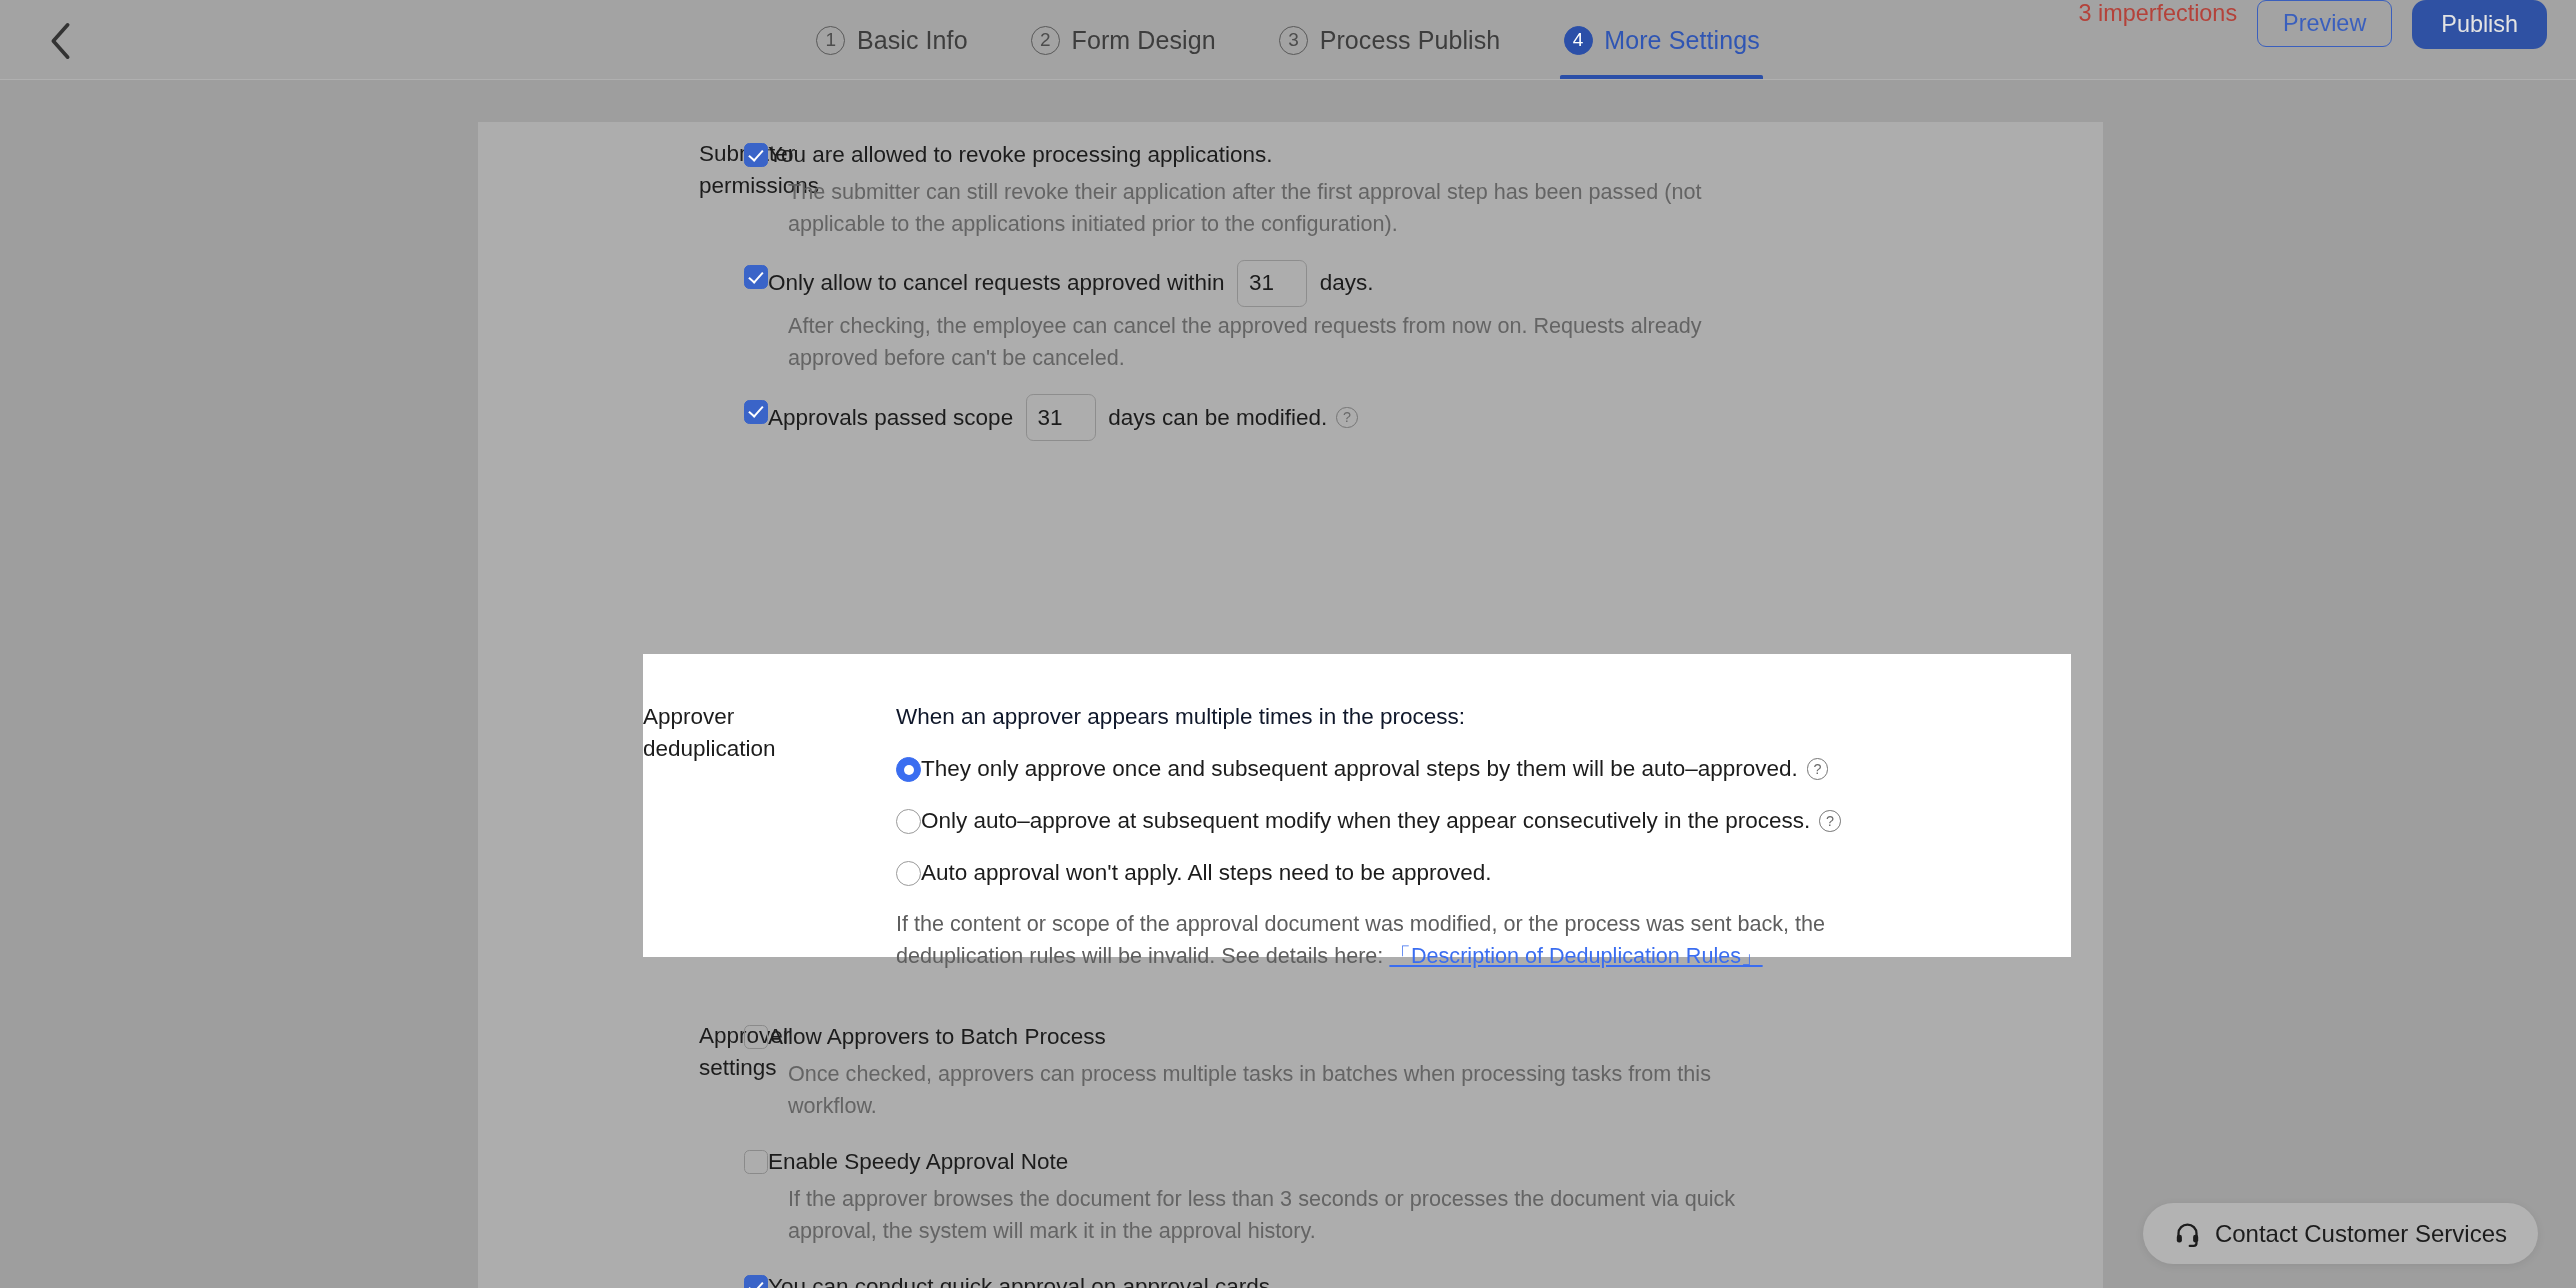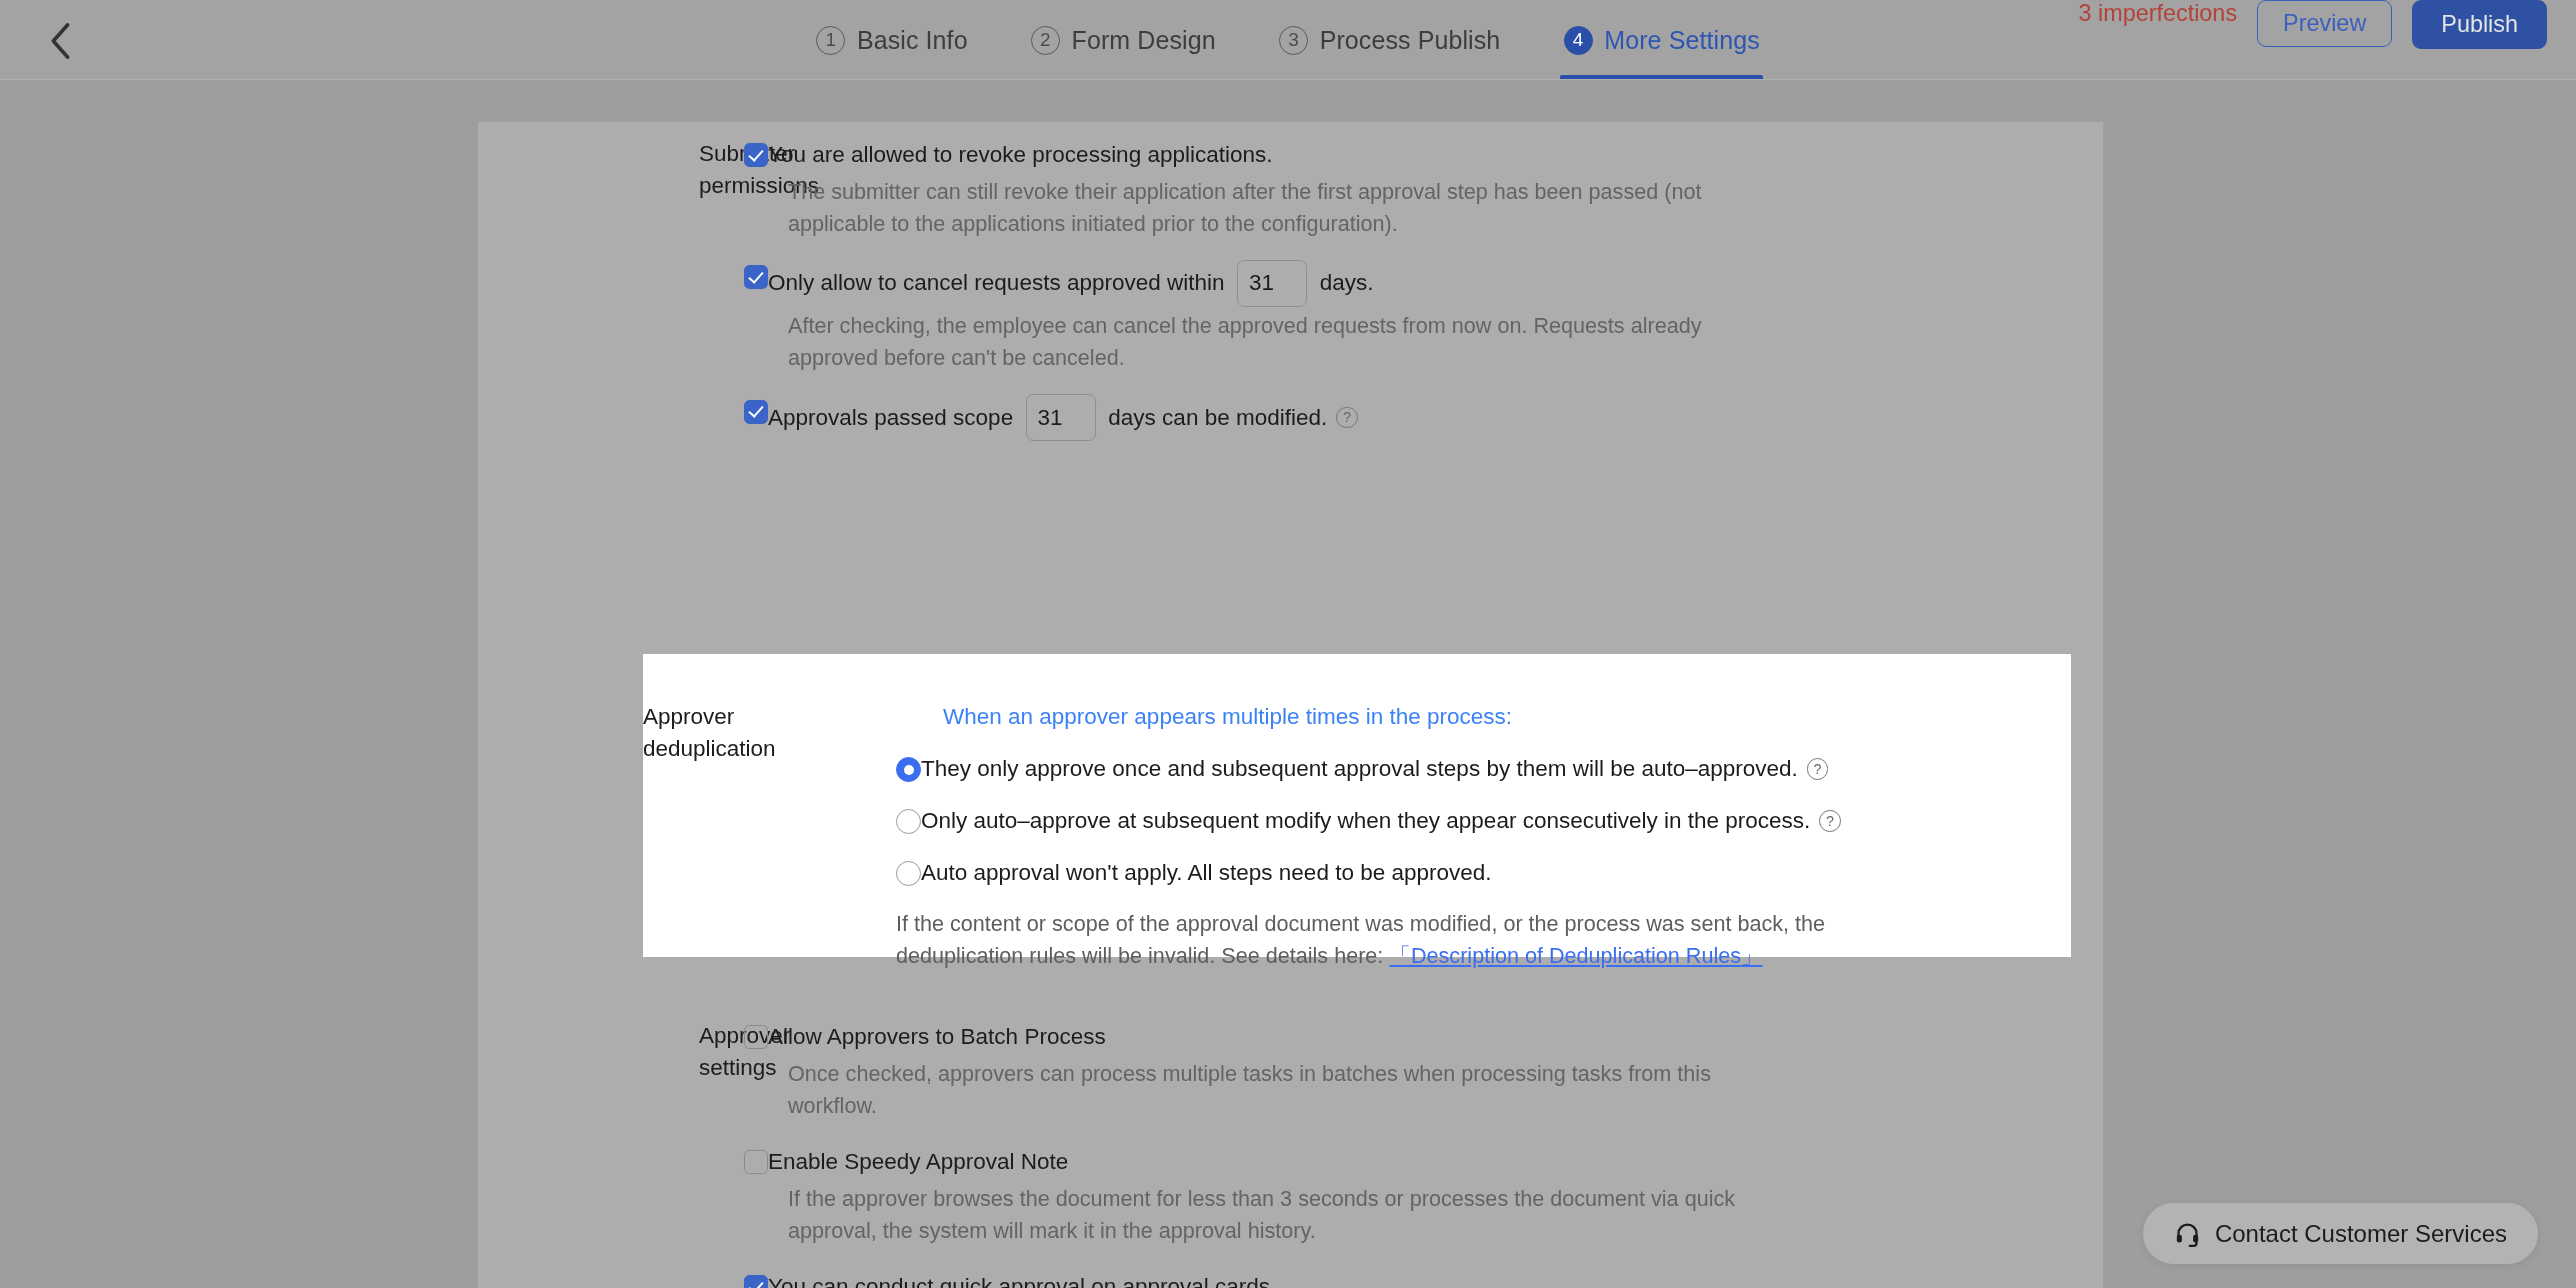--- a/index.html
+++ b/index.html
@@ -106,21 +106,21 @@
     font-size: 23.4px;
     padding: 10.8px 25px;
     font-family: inherit;
     cursor: pointer;
     line-height: 1;
   }
   .btn-publish {
     border: none;
     color: #e3e3e3;
     background: #2f51a3;
-    border-radius: 9px;
+    border-radius: 14px;
     font-size: 23.4px;
     padding: 12.6px 29px;
     font-family: inherit;
     cursor: pointer;
     line-height: 1;
   }
 
   
   .page {
     position: relative;
@@ -291,23 +291,22 @@
     width: 224px;
     padding-left: 0;
     font-size: 22.5px;
     line-height: 32px;
     color: #1c1c1c;
   }
   .dedup-body { flex: 1 1 auto; padding-left: 29px; }
   .dedup-intro {
     font-size: 22.5px;
     line-height: 31px;
-    color: #3b82f6;
+    color: #0f172a;
     margin-bottom: 20px;
-    margin-left: 47px;
   }
   .dedup-row { margin-bottom: 18px; }
   .dedup-note {
     font-size: 21.6px;
     line-height: 32px;
     color: #5e5e5e;
     max-width: 973px;
     margin-top: 12.6px;
   }
 

